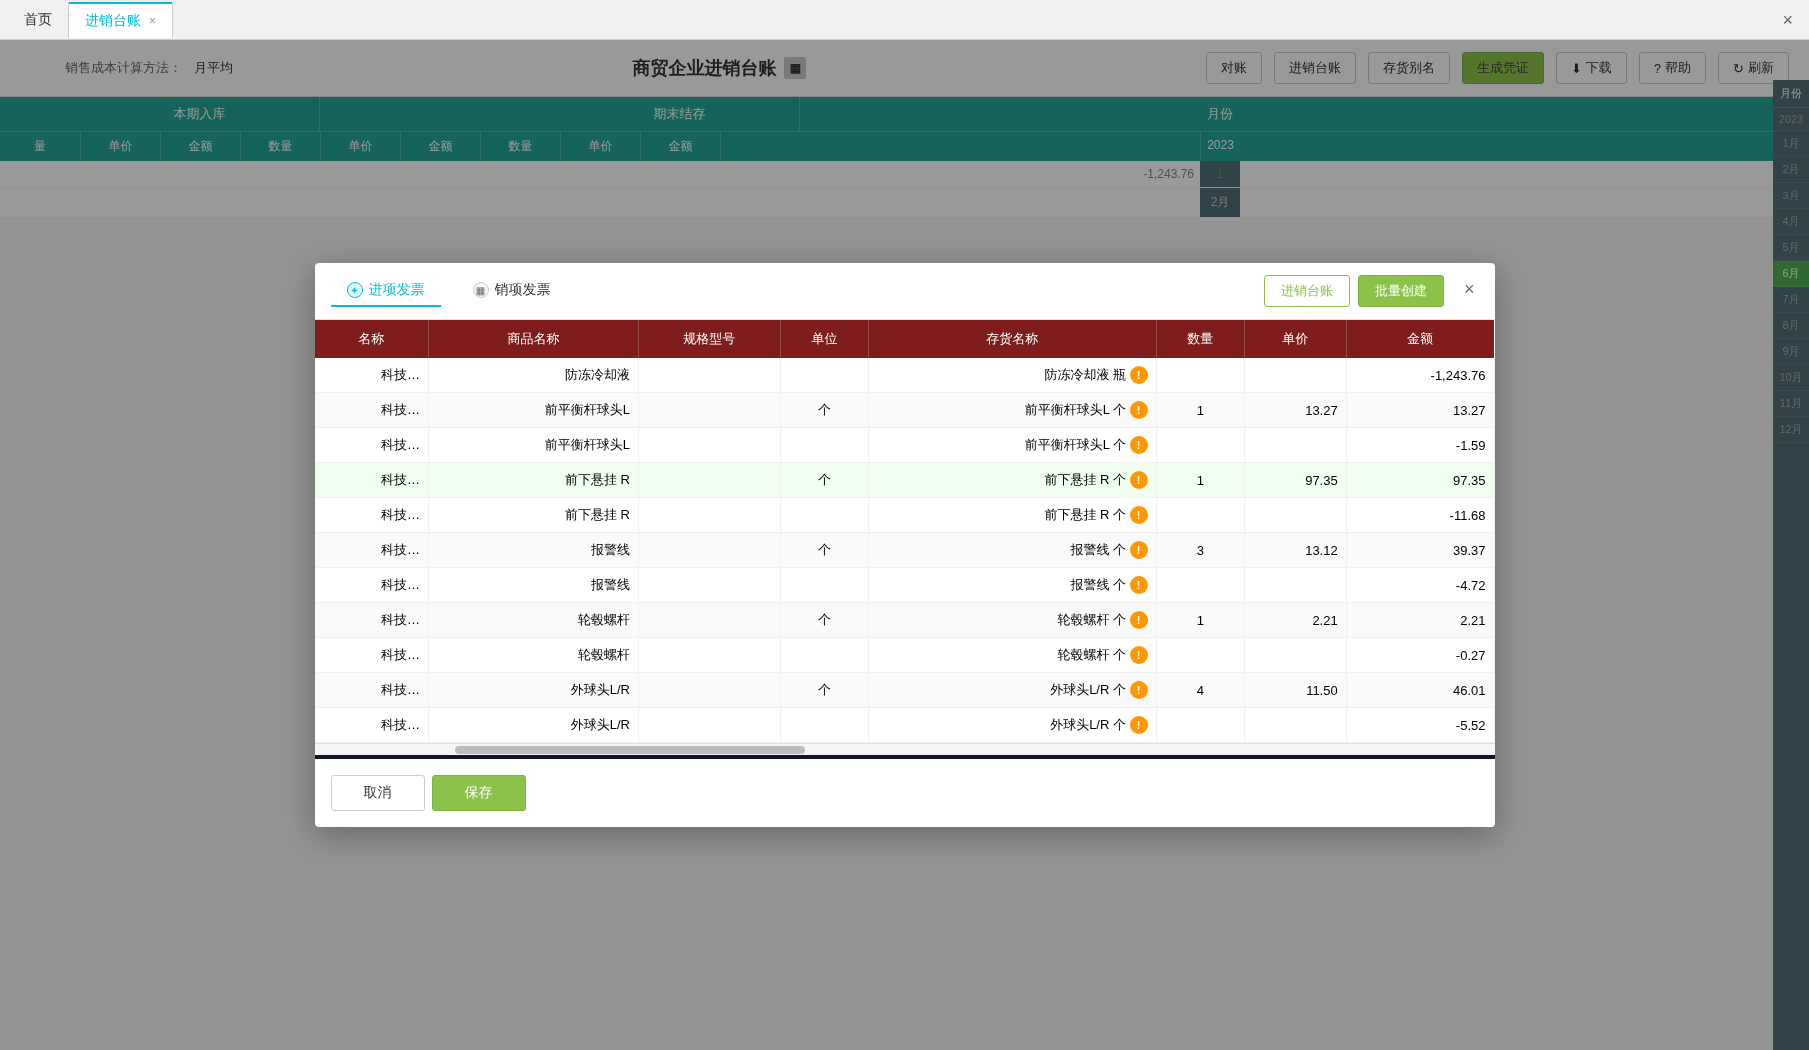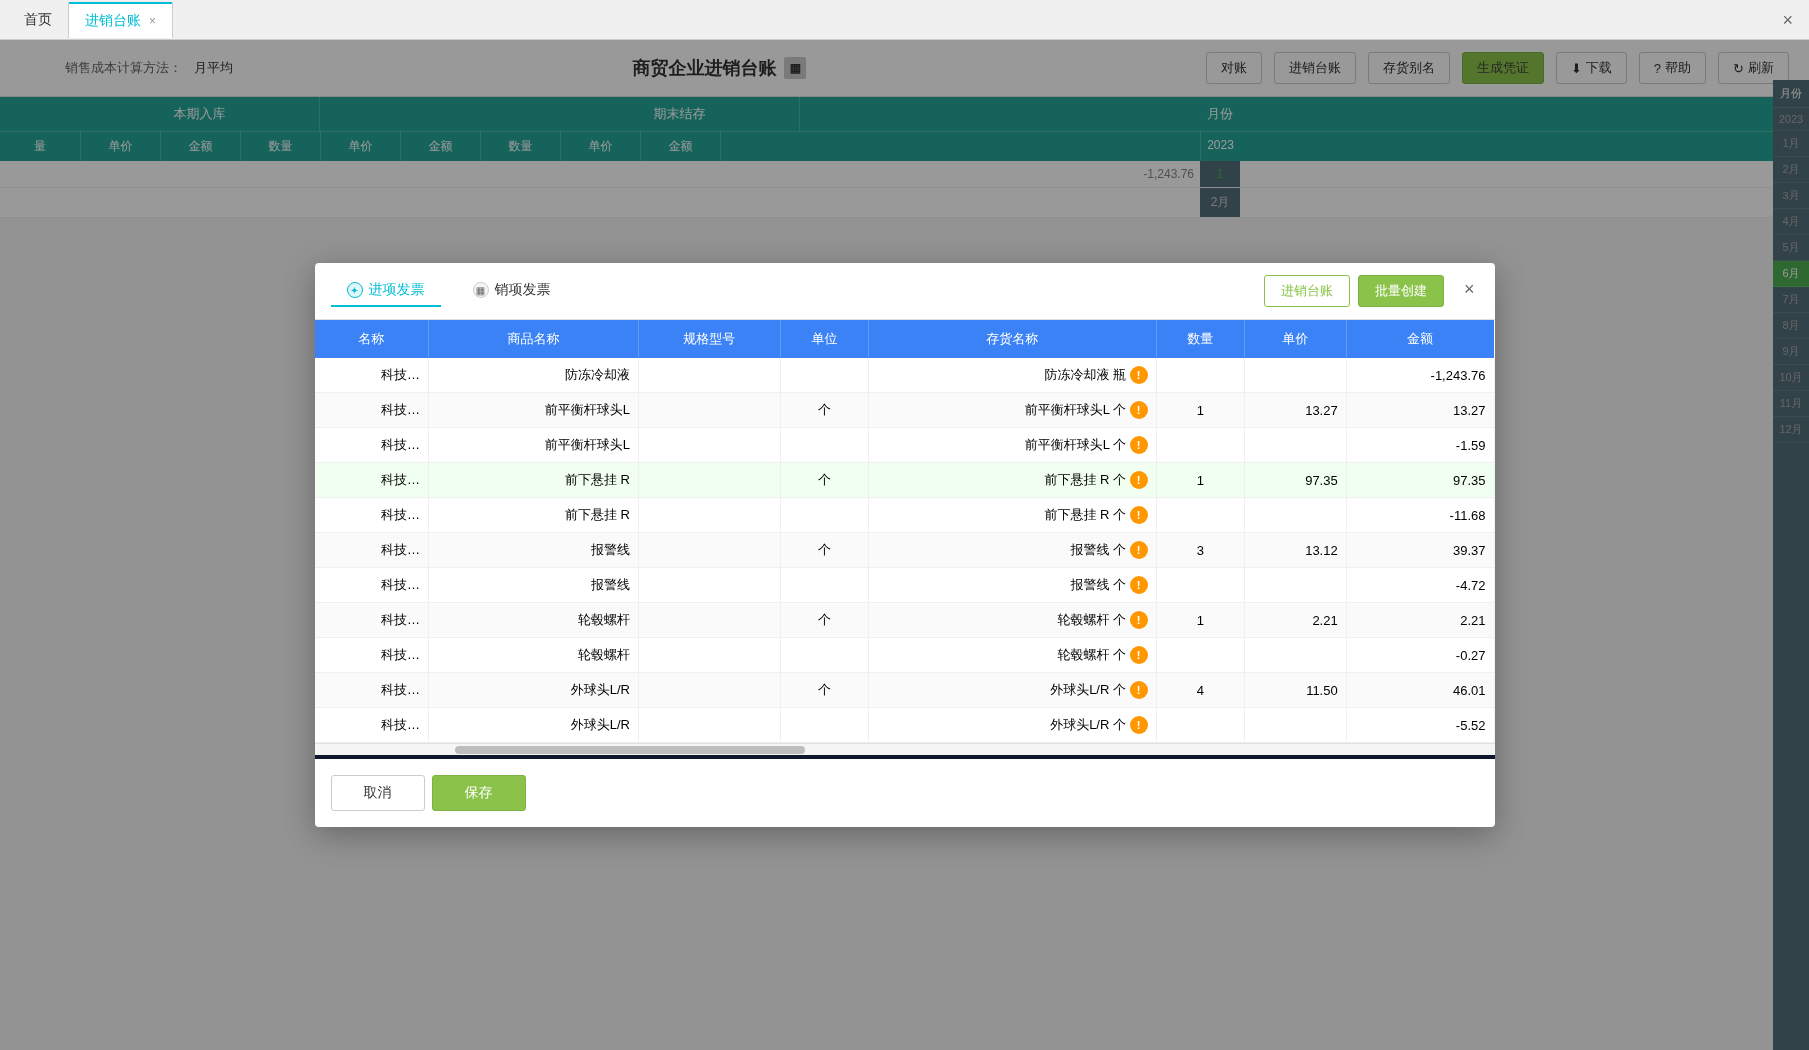--- a/index.html
+++ b/index.html
@@ -97,21 +97,21 @@
     }
 
     
     .modal-table-container {
       flex: 1; overflow-y: auto; overflow-x: auto;
     }
     .modal-table {
       width: 100%; border-collapse: collapse; font-size: 13px;
     }
     .modal-table thead tr {
-      background: #3b82f6; color: #fff;
+      background: #7f1d1d; color: #fff;
     }
     .modal-table thead th {
       padding: 10px 8px; text-align: center; border-right: 1px solid rgba(255,255,255,0.2);
       font-weight: normal; white-space: nowrap;
     }
     .modal-table tbody tr {
       border-bottom: 1px solid #f0f0f0;
     }
     .modal-table tbody tr:nth-child(even) { background: #fafafa; }
     .modal-table tbody tr.highlighted { background: #f0fff0; }

